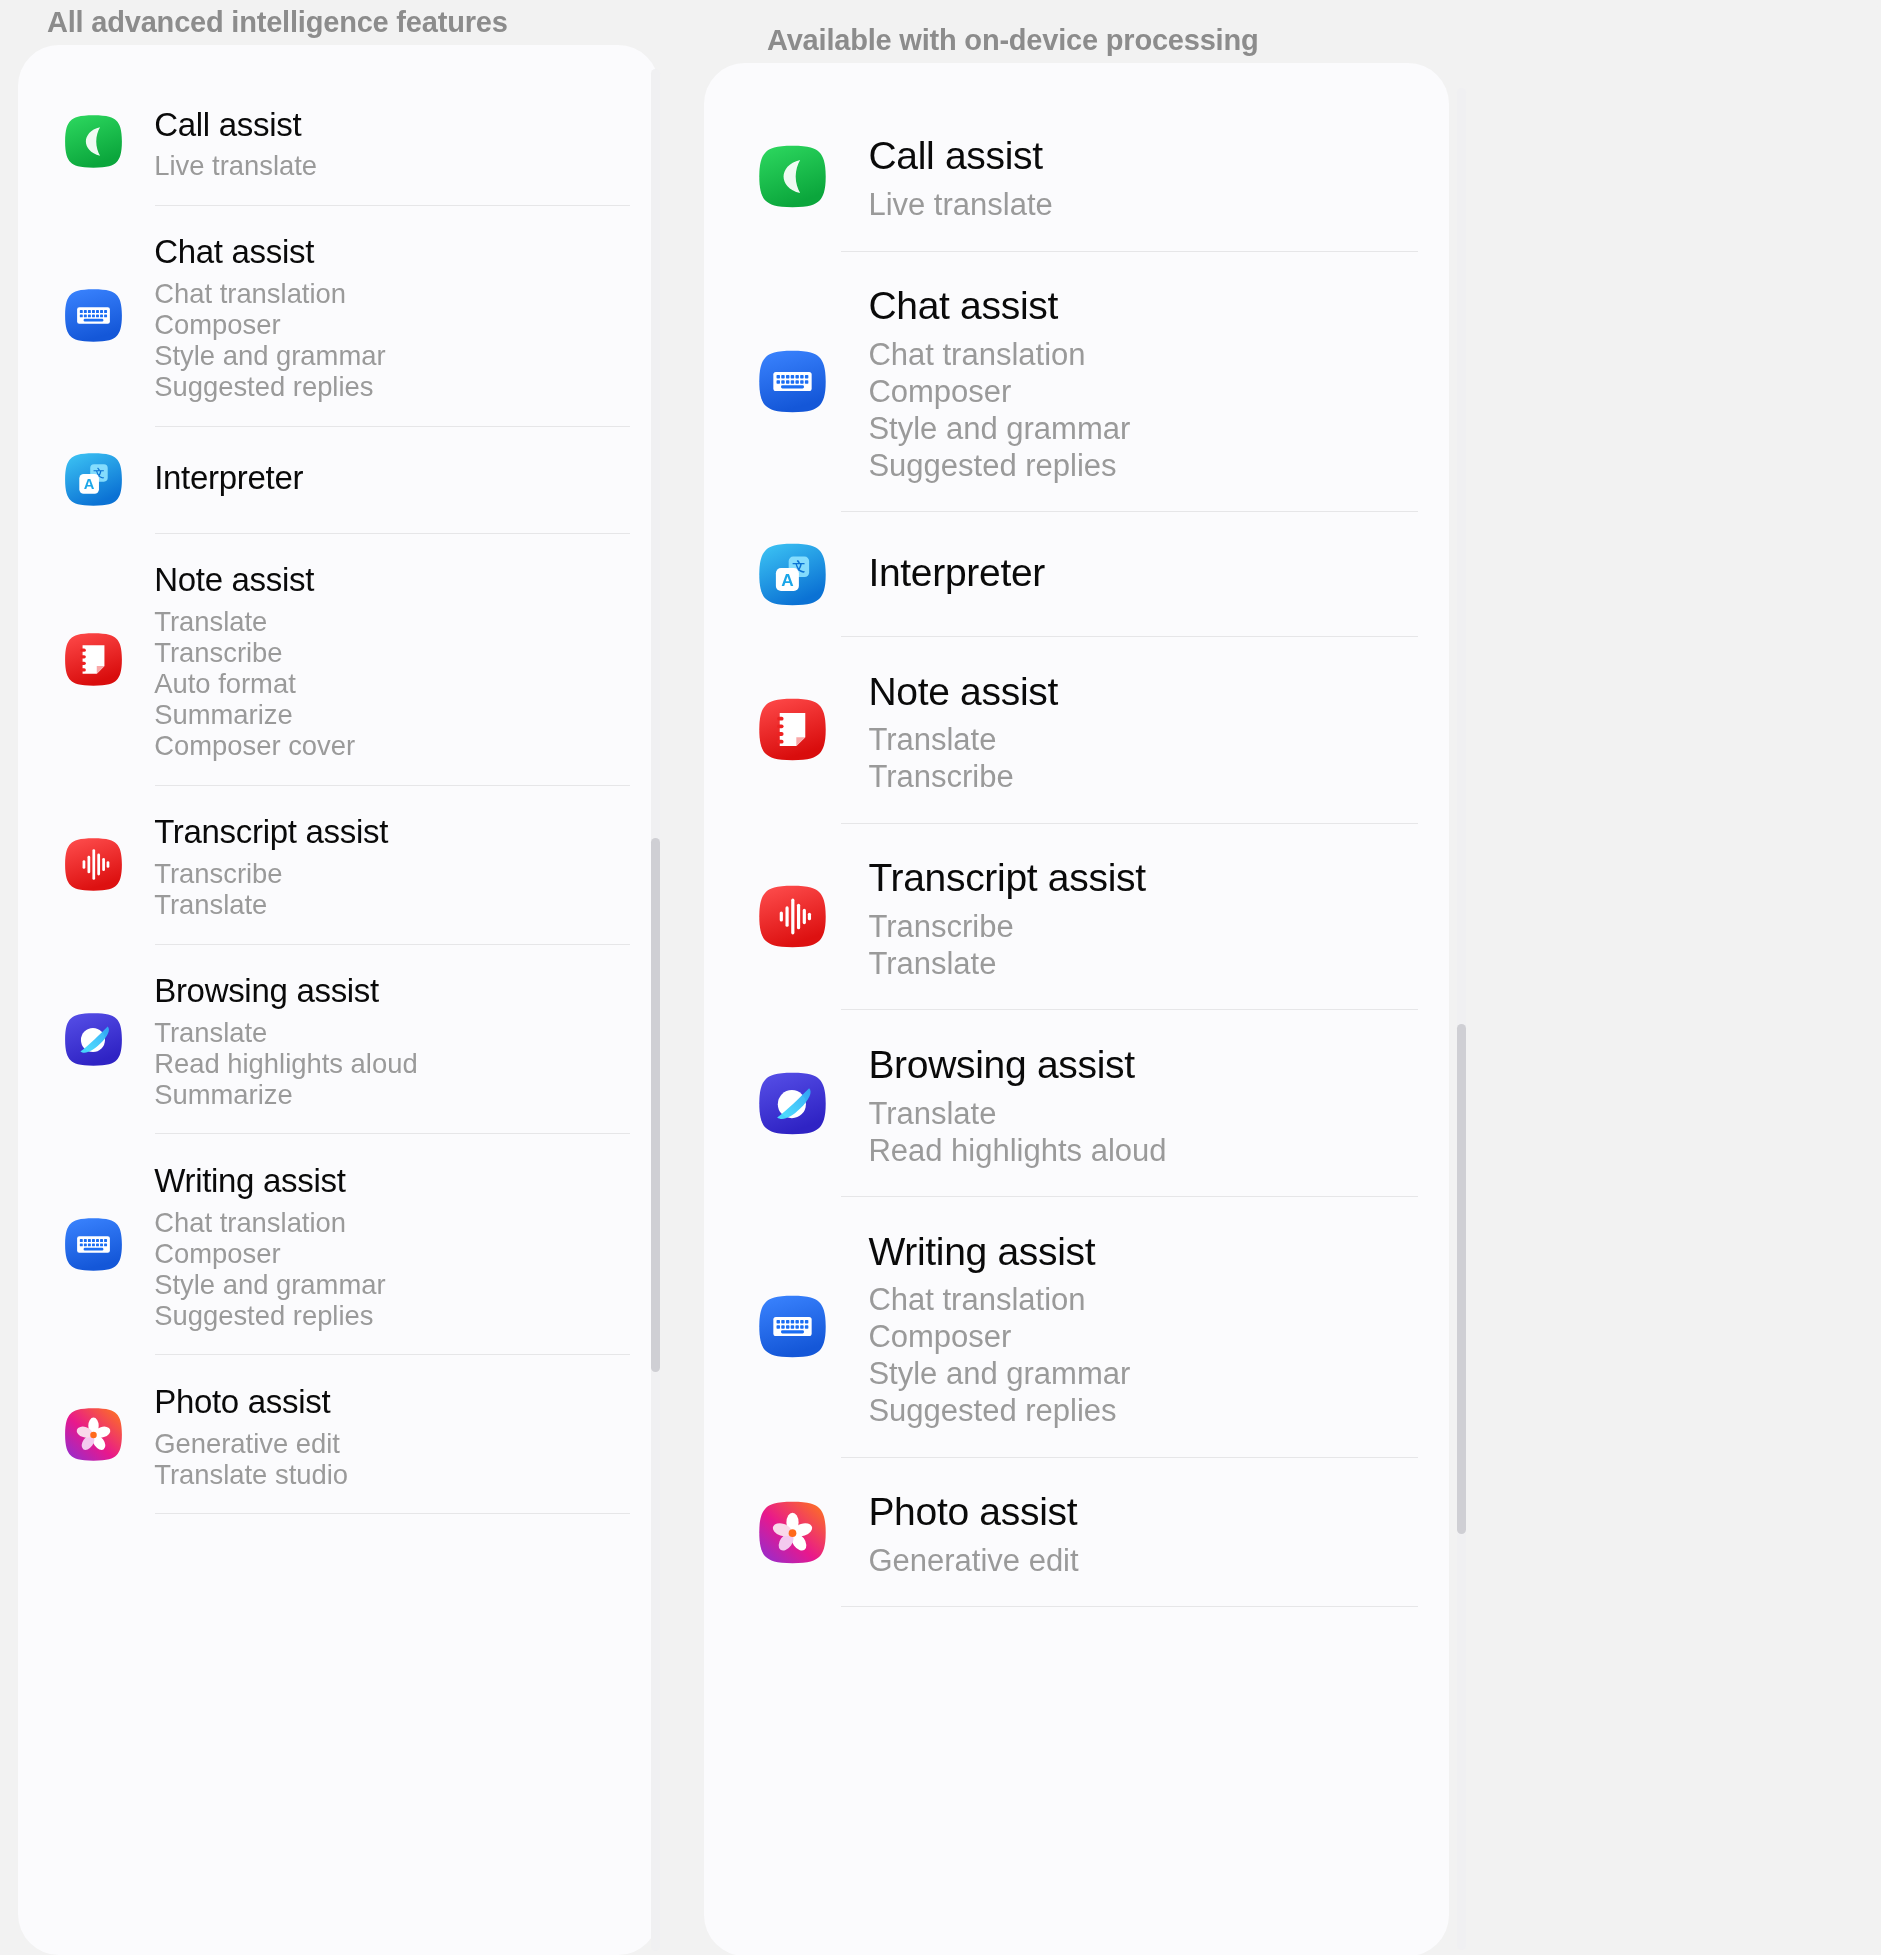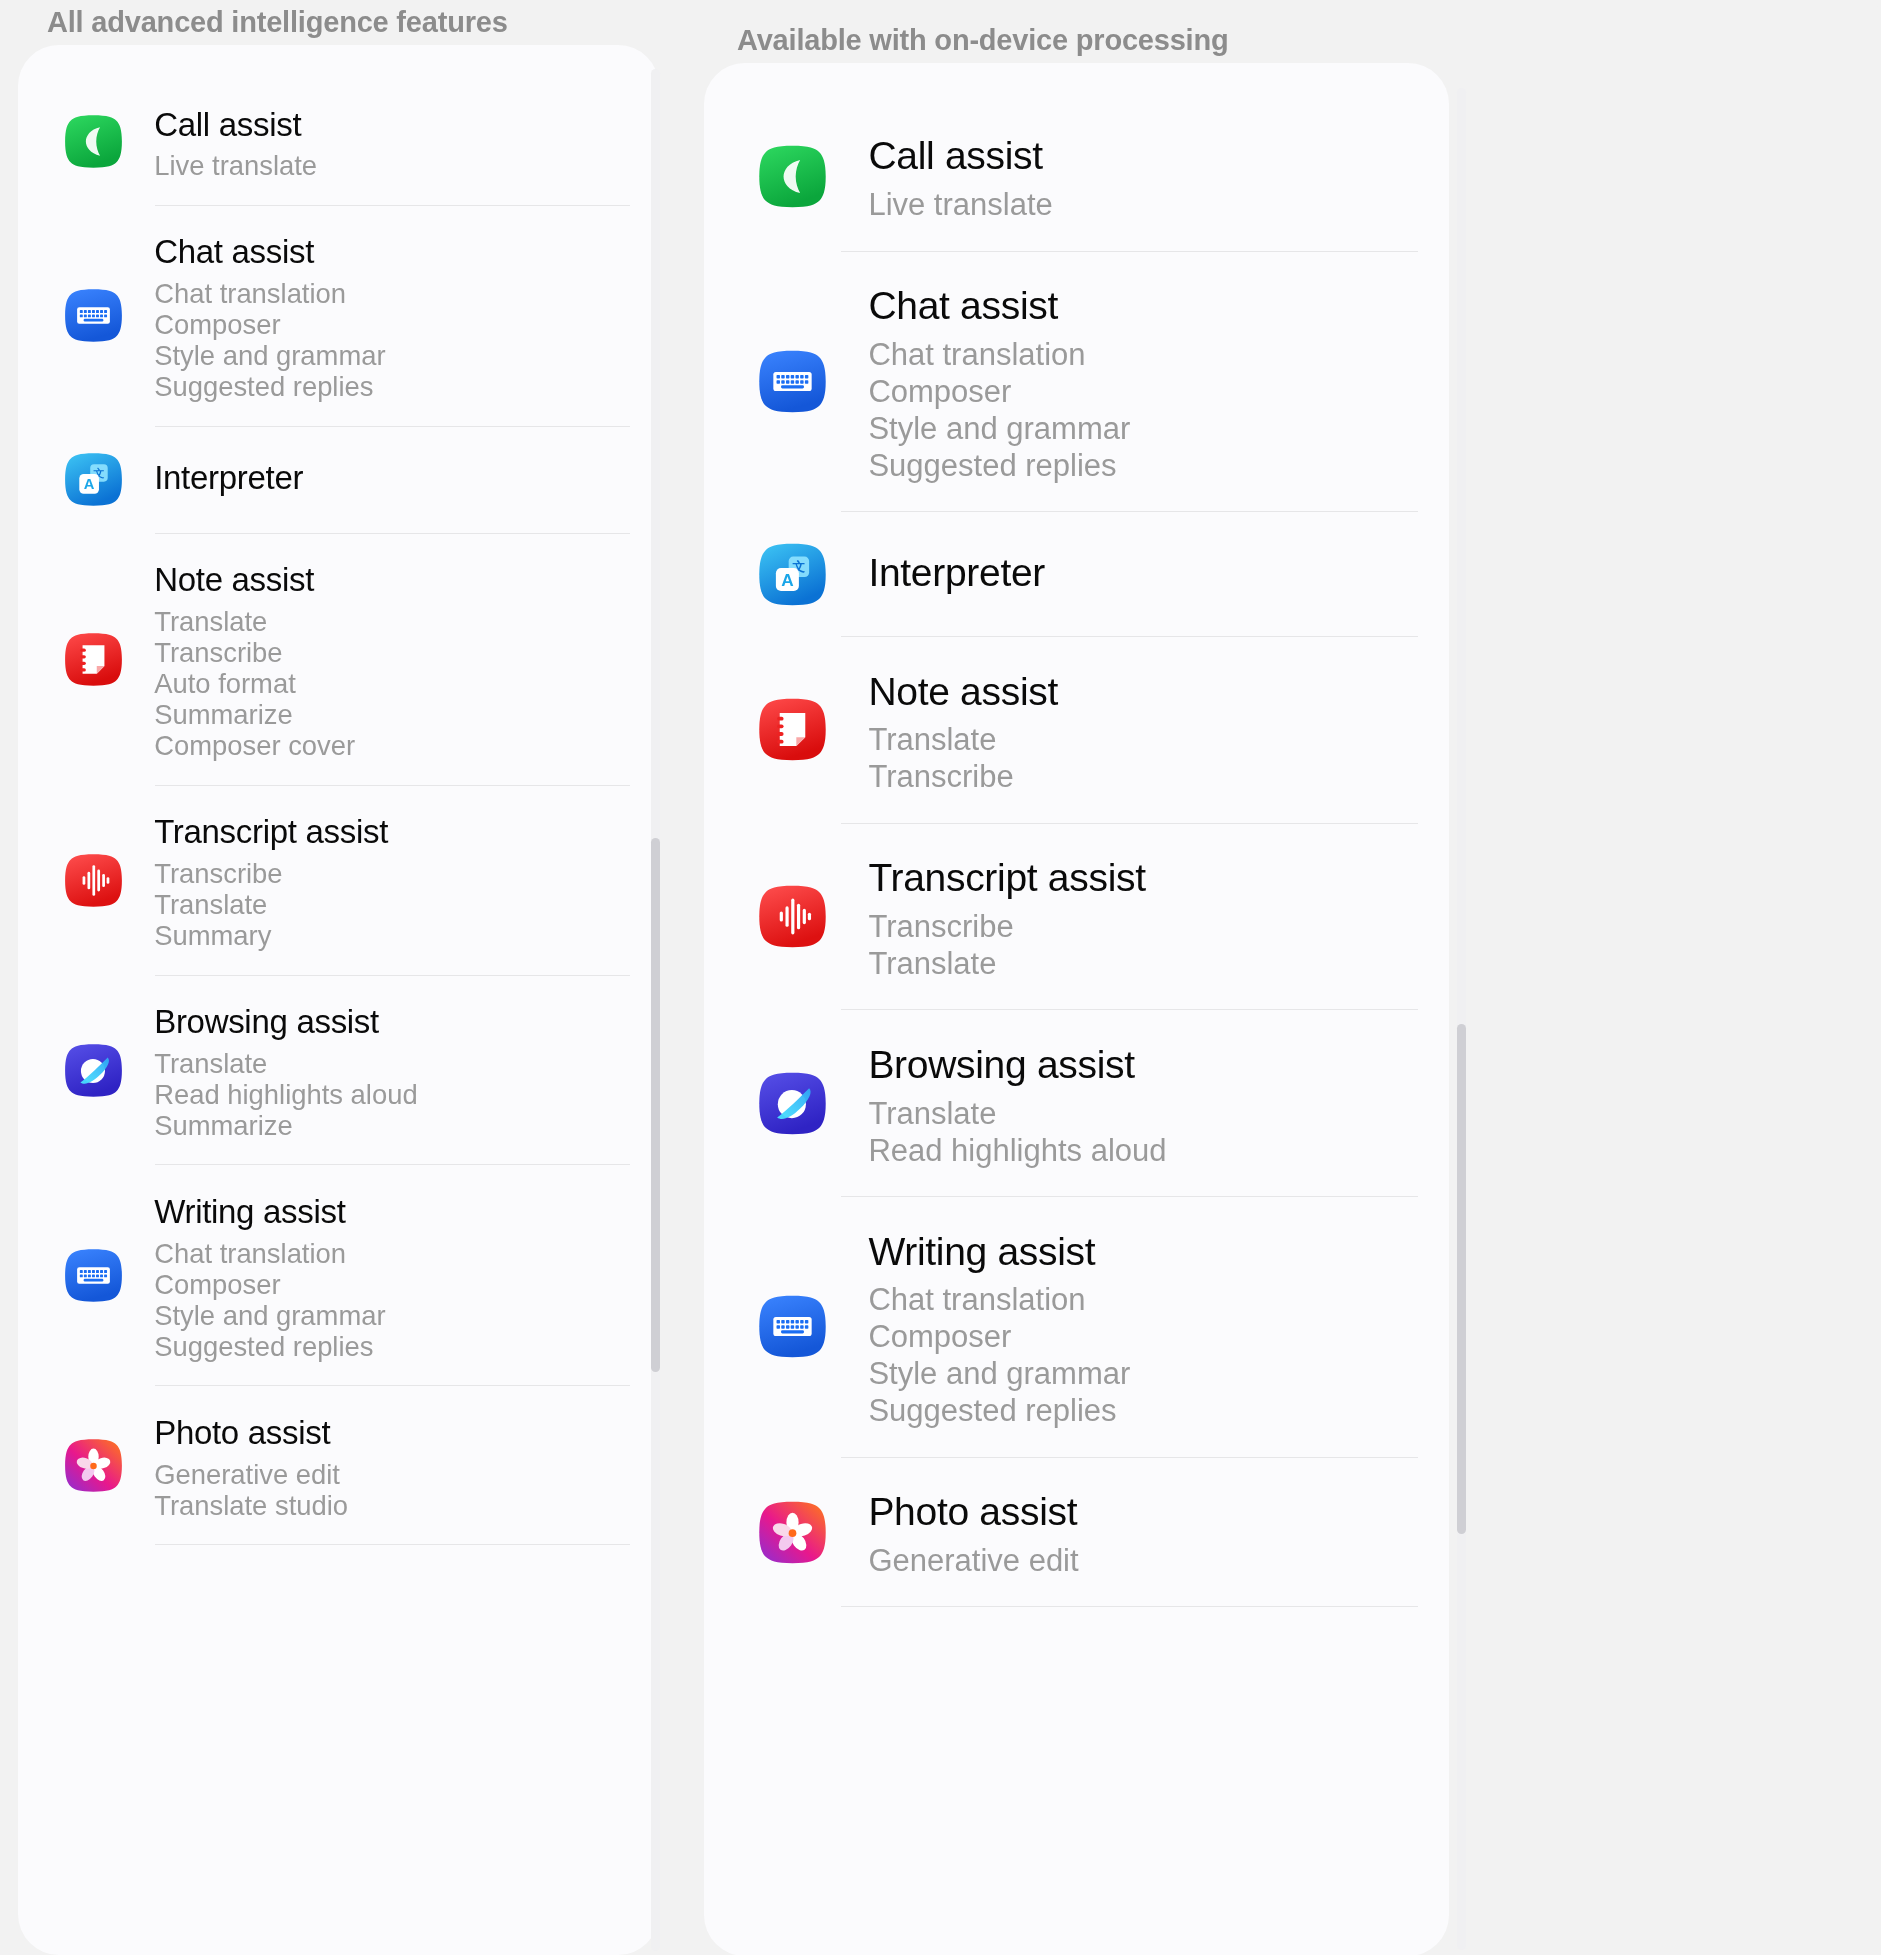--- a/index.html
+++ b/index.html
@@ -23,21 +23,21 @@
   
   .col-header {
     position: absolute;
     font-size: 29px;
     font-weight: 700;
     color: #8c8c8c;
     letter-spacing: -0.2px;
     white-space: nowrap;
   }
   #hdr-left  { left: 47px;  top: 5.9px; }
-  #hdr-right { left: 737px; top: 23.5px; }
+  #hdr-right { left: 767px; top: 23.5px; }
 
   
   .card {
     position: absolute;
     background: #fbfbfd;
     border-radius: 41px;
     overflow: hidden;
   }
   #card-left  { left: 17.6px;  top: 45px;  width: 641px; height: 1910px; }
   #card-right { left: 704px; top: 63px;  width: 745px; height: 1893px; }
@@ -259,21 +259,20 @@
                 <rect x="57" y="30" width="5" height="40" rx="2.5" fill="#ffffff"></rect>
                 <rect x="66" y="38" width="5" height="24" rx="2.5" fill="#ffffff"></rect>
                 <rect x="74" y="44" width="5" height="12" rx="2.5" fill="#ffffff"></rect>
               </svg>
             </span>
           </div>
           <div class="text-cell">
             <div class="feat-title">Transcript assist</div>
             <div class="feat-sub">Transcribe</div>
             <div class="feat-sub">Translate</div>
-            <div class="feat-sub">Summary</div>
           </div>
         </div>
         <div class="divider"></div>
         <div class="feature" style="padding-top: 23.5px; padding-bottom: 23.5px;">
           <div class="icon-cell">
             <span class="app-icon" style="width: 59px; height: 59px;">
               <svg viewBox="-4 -2 108 104" xmlns="http://www.w3.org/2000/svg">
                 <defs>
                   <linearGradient id="gb" x1="0" y1="0" x2="0.4" y2="1">
                     <stop offset="0%" stop-color="#5750e8"></stop>

